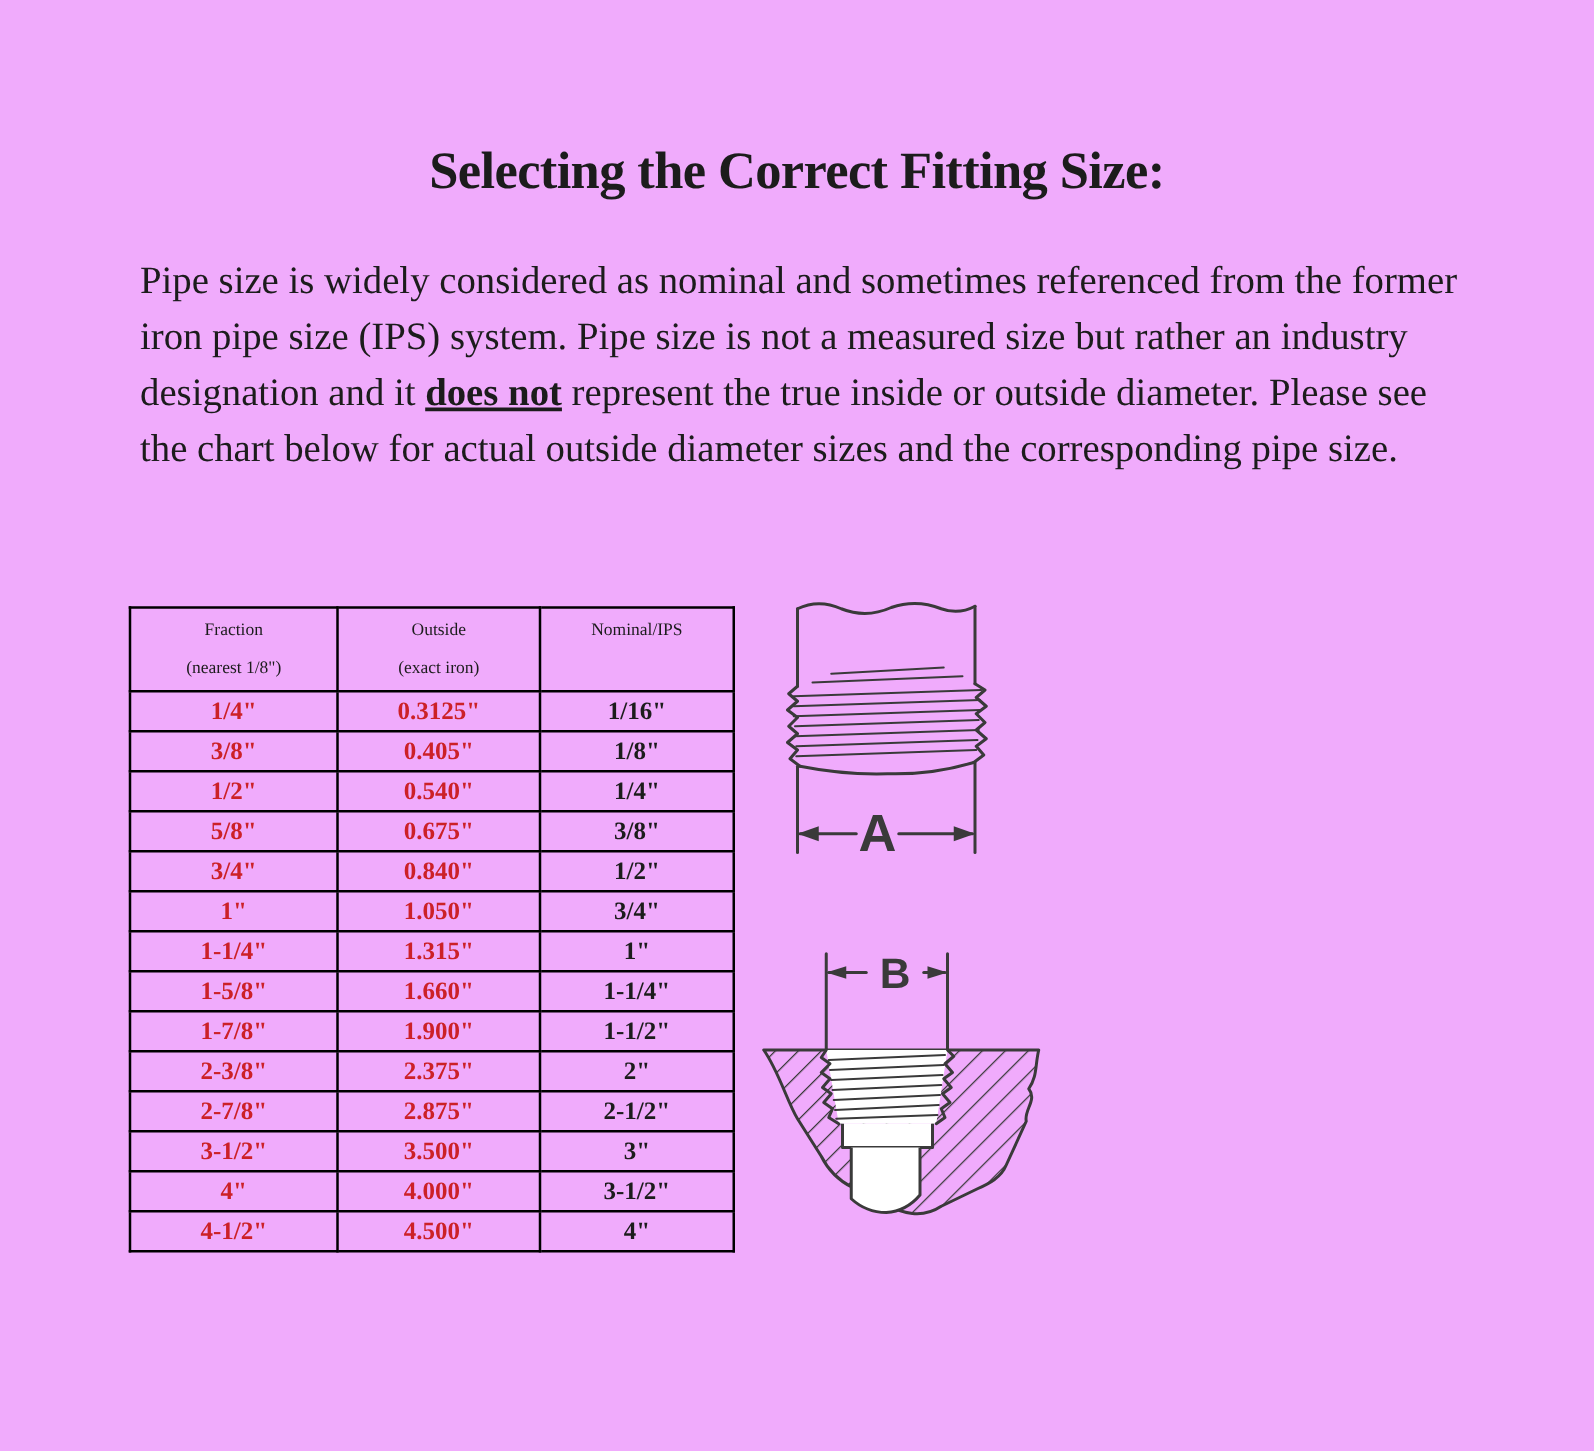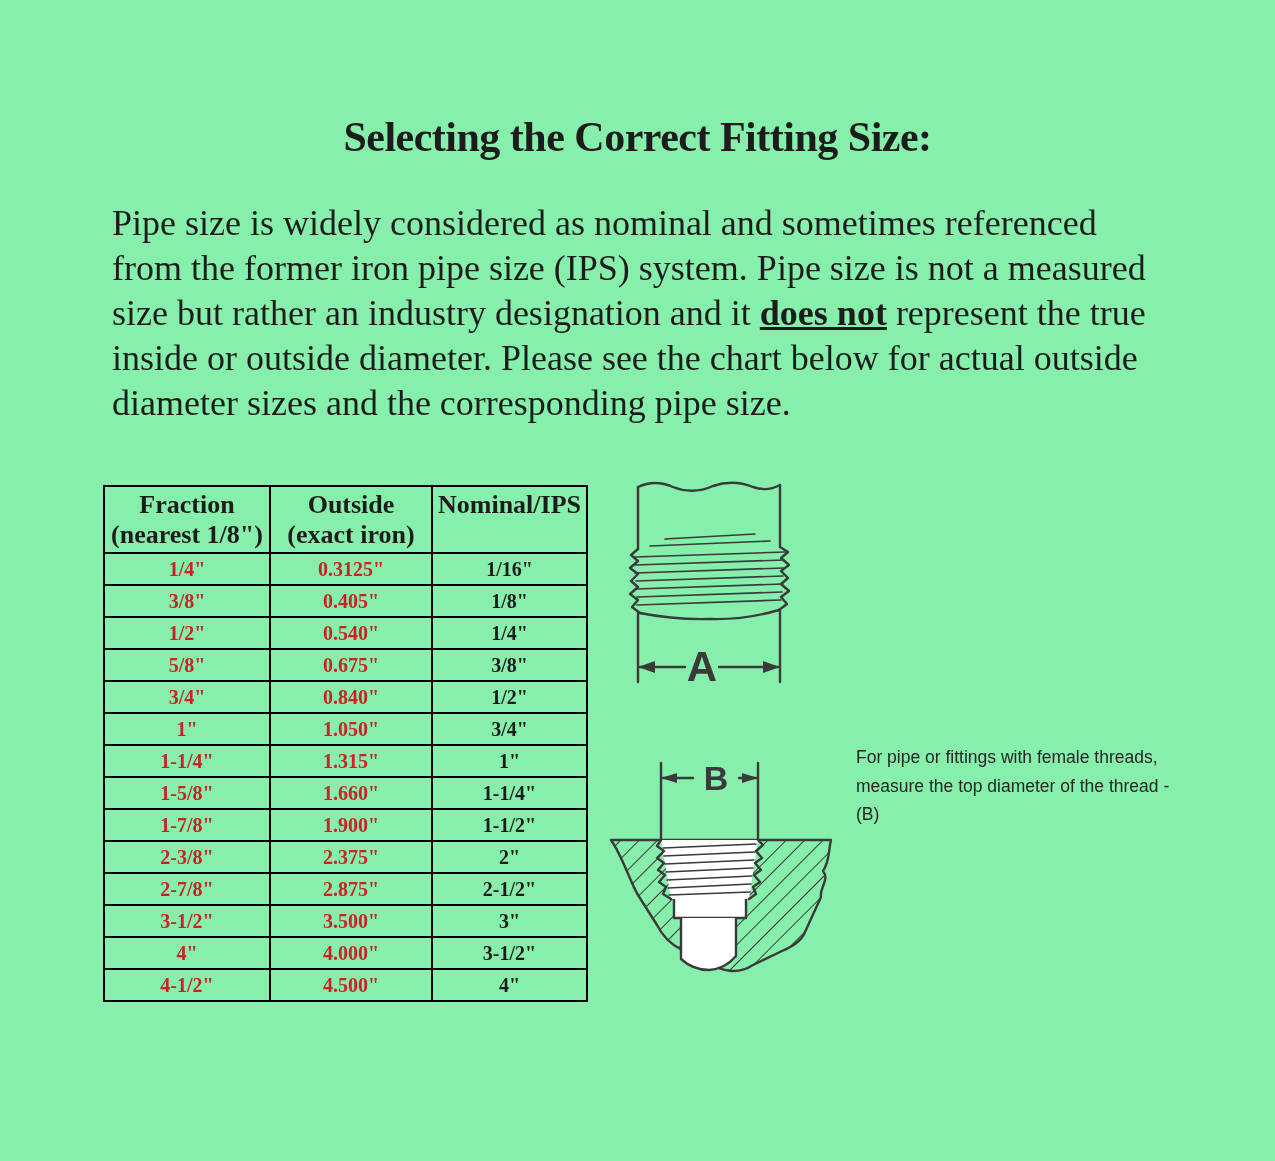--- a/index.html
+++ b/index.html
@@ -4,46 +4,46 @@
 <style>
   :root{
     --accent-red:#cc2127;
     --ink:#1c1c1c;
     --sketch:#3a3a3a;
   }
   html,body{margin:0;padding:0;background:#ffffff;}
   .page{
     position:relative;
     width:1275px;height:1161px;
-    background:#86efac;
+    background:#f0abfc;
     font-family:"Liberation Serif", serif;
     color:var(--ink);
     overflow:hidden;
   }
   .title{
     position:absolute;top:113px;left:0;width:100%;
     text-align:center;
     font-size:42px;font-weight:bold;letter-spacing:-0.5px;
   }
   .intro{
     position:absolute;top:201px;left:112px;width:1055px;
-    font-size:36px;line-height:45px;
+    font-size:31px;line-height:45px;
   }
   .intro .emph{font-weight:bold;text-decoration:underline;}
 
   table.fit{
     position:absolute;left:103px;top:485px;width:483px;
     border-collapse:collapse;table-layout:fixed;
     font-family:"Liberation Serif", serif;
   }
   .fit th,.fit td{
     border:2px solid #000;text-align:center;padding:0;color:var(--ink);
   }
   .fit th.grp{font-size:23px;font-weight:bold;height:34px;}
-  .fit th.sub{font-size:26px;font-weight:bold;height:62px;vertical-align:top;padding-top:3px;line-height:30px;}
+  .fit th.sub{font-size:14px;font-weight:normal;height:62px;vertical-align:top;padding-top:3px;line-height:30px;}
   .fit tbody td{height:30px;font-size:20px;font-weight:bold;}
   .fit tbody td.red{color:var(--accent-red);}
 
   .caption{
     position:absolute;
     font-family:"Liberation Sans", sans-serif;
     font-size:17.5px;line-height:28.5px;color:#262626;
   }
   .caption-a{top:481px;left:856px;width:318px;}
   .caption-b{top:743px;left:856px;width:330px;}
@@ -216,15 +216,14 @@
     <polygon class="whtnostroke" points="58,93 155,93 146,152 68,152"></polygon>
     <path class="ln" d="M58,93 L54,99 L61,104 L54,111 L61,116 L55,123 L62,128 L56,135 L63,140 L60,147 L68,152"></path>
     <path class="ln" d="M155,93 L160,98 L153,104 L159,111 L152,116 L158,123 L151,128 L157,135 L150,140 L153,147 L146,152"></path>
     <path class="thin" d="M60,101 L153,97 M61,109 L152,105 M62,117 L151,113 M63,125 L150,121 M64,133 L149,129 M65,141 L148,137 M66,148 L147,145"></path>
 
     <path class="wht" d="M71,152 L71,171 L143,171 L143,152"></path>
 
     <path class="wht" d="M78,171 L78,212 Q90,223 106,223 Q122,222 133,209 L133,171"></path>
   </svg>
 
-  <div class="caption caption-b">For pipe or fittings with female threads, measure the top diameter of the thread - (B)</div>
 
 </div>
 
 </body></html>

